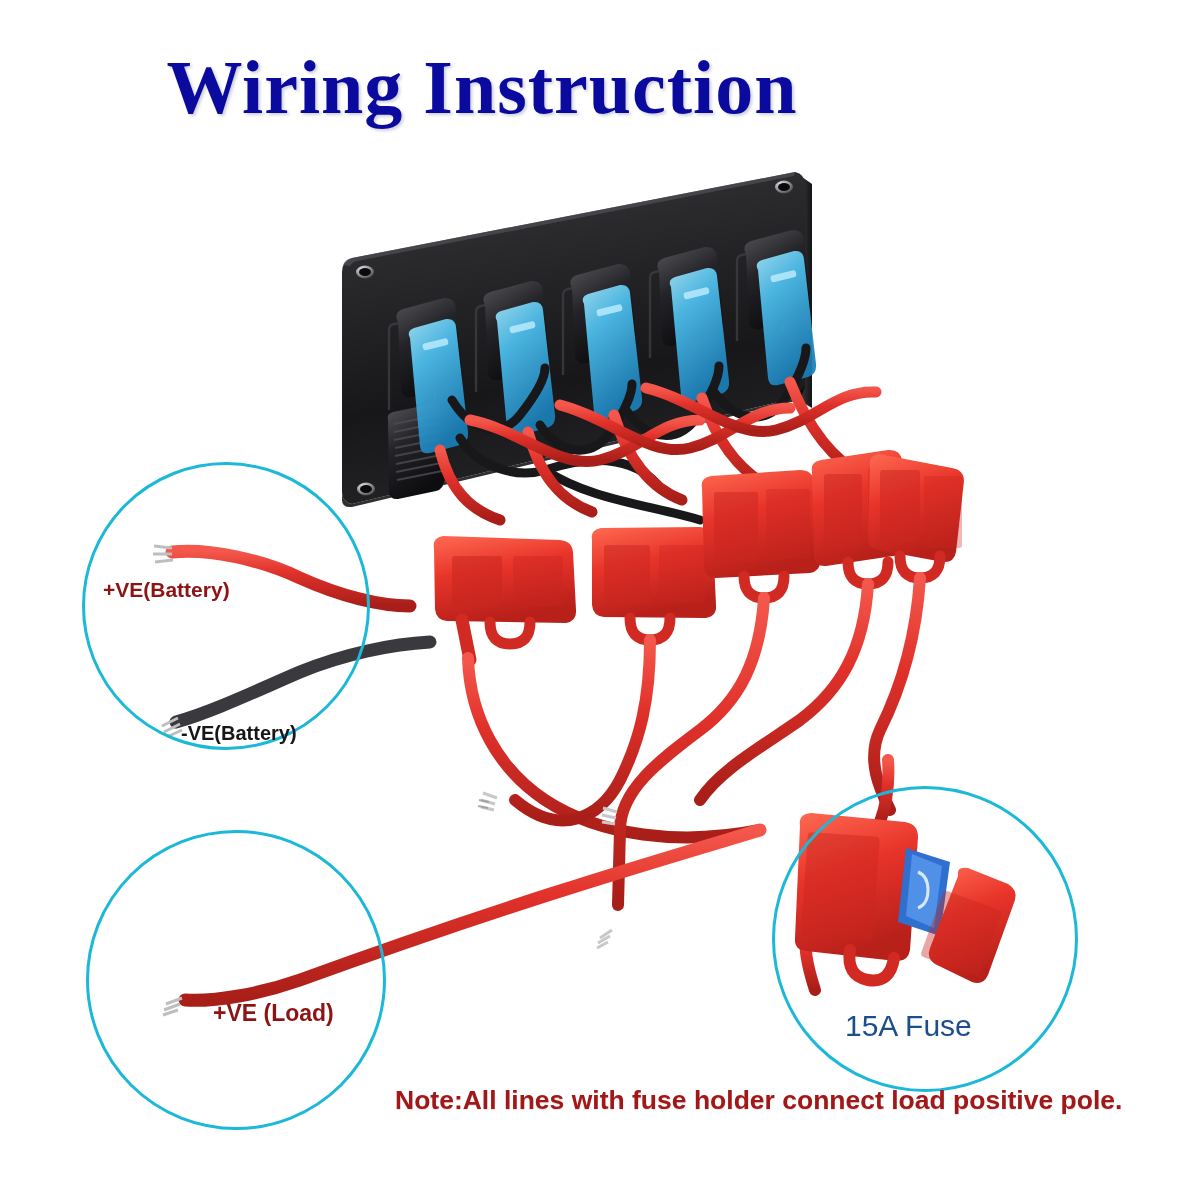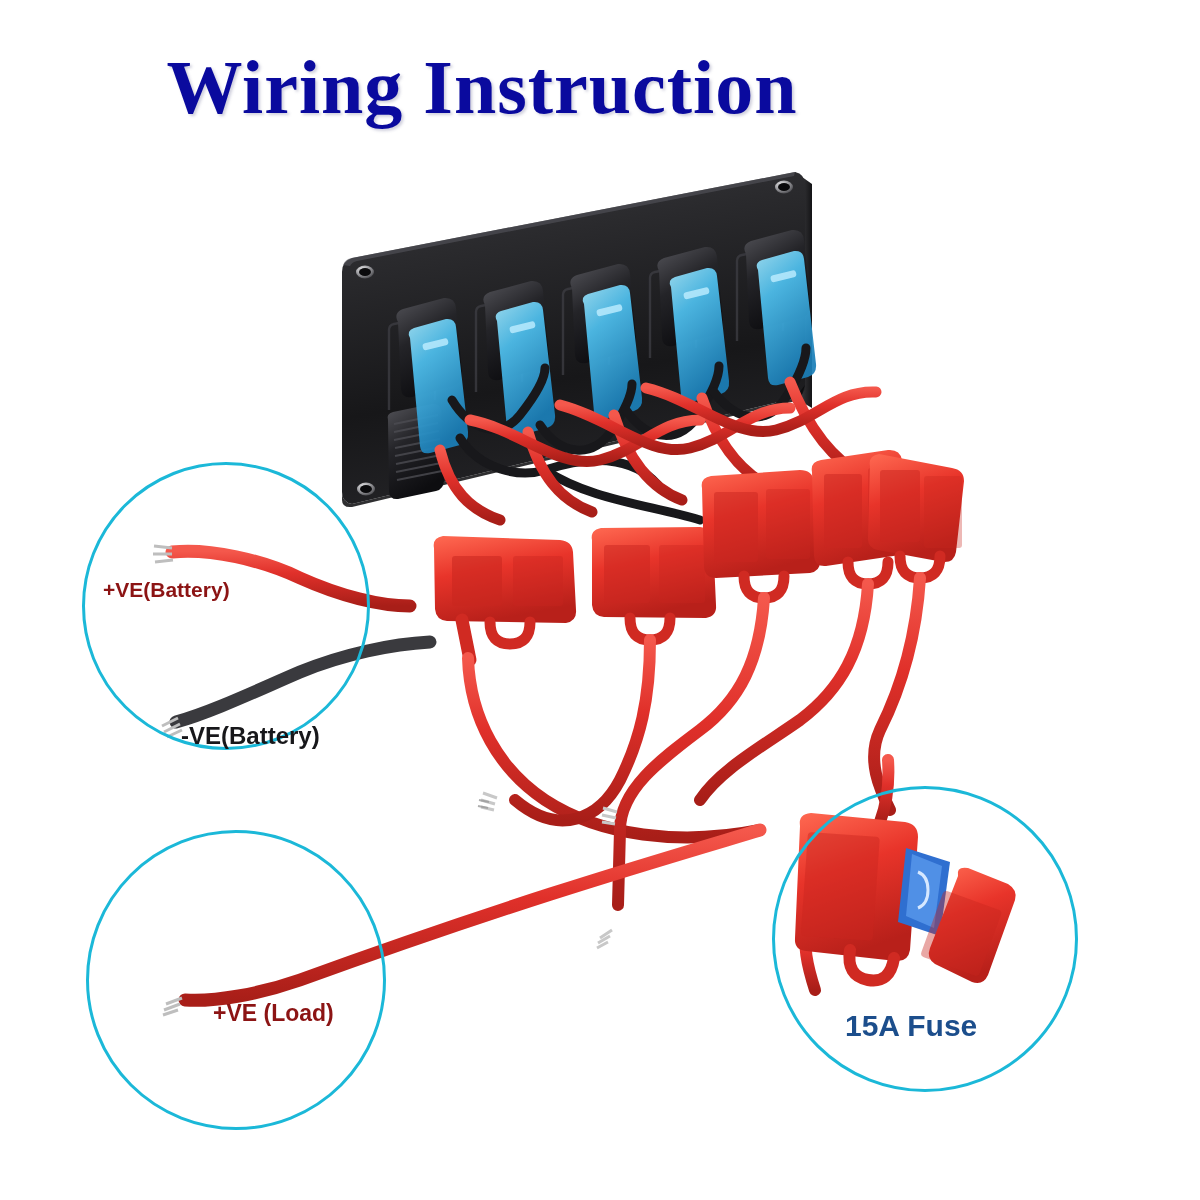--- a/index.html
+++ b/index.html
@@ -45,33 +45,33 @@
     white-space: nowrap;
     font-weight: bold;
   }
   #lbl-pos-batt {
     left: 103px; top: 578px;
     font-size: 21px;
     color: #8C1414;
   }
   #lbl-neg-batt {
     left: 181px; top: 722px;
-    font-size: 24px;
+    font-size: 20px;
     color: #17171A;
   }
   #lbl-pos-load {
     left: 213px; top: 1000px;
     font-size: 23px;
     color: #8C1414;
   }
   #lbl-fuse {
     left: 845px; top: 1009px;
     font-size: 30px;
     color: #1C4E8C;
-    font-weight: bold;
+    font-weight: normal;
   }
   
   #note {
     position: absolute;
     left: 395px;
     top: 1085px;
     font-size: 26.5px;
     font-weight: bold;
     color: #A01818;
     white-space: nowrap;
@@ -337,14 +337,15 @@
   <div class="callout" style="left:82px; top:462px; width:288px; height:288px;"></div>
   <div class="callout-label" id="lbl-pos-batt">+VE(Battery)</div>
   <div class="callout-label" id="lbl-neg-batt">-VE(Battery)</div>
 
   <div class="callout" style="left:86px; top:830px; width:300px; height:300px;"></div>
   <div class="callout-label" id="lbl-pos-load">+VE (Load)</div>
 
   <div class="callout" style="left:772px; top:786px; width:306px; height:306px;"></div>
   <div class="callout-label" id="lbl-fuse">15A Fuse</div>
 
+  <div id="note">Note:All lines with fuse holder connect load positive pole.</div>
 
 </div>
 
 </body></html>

